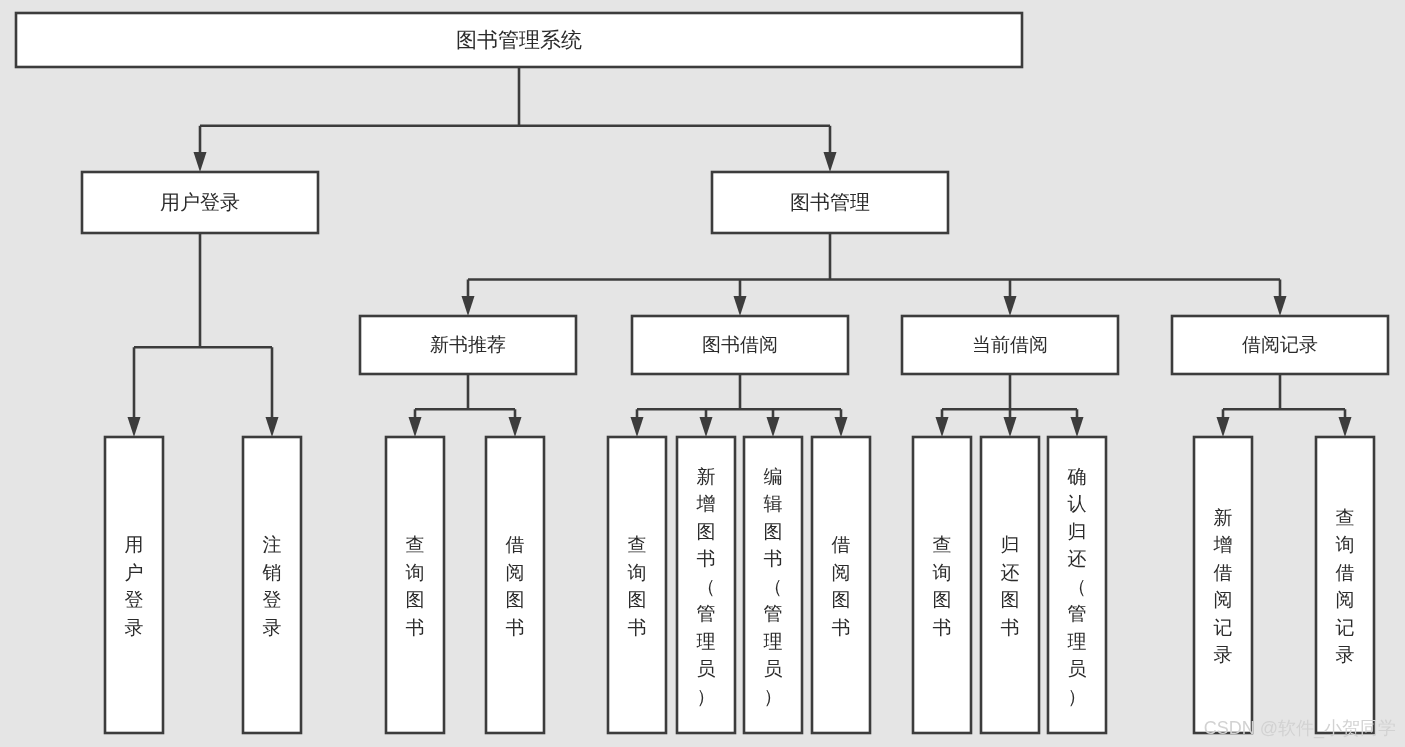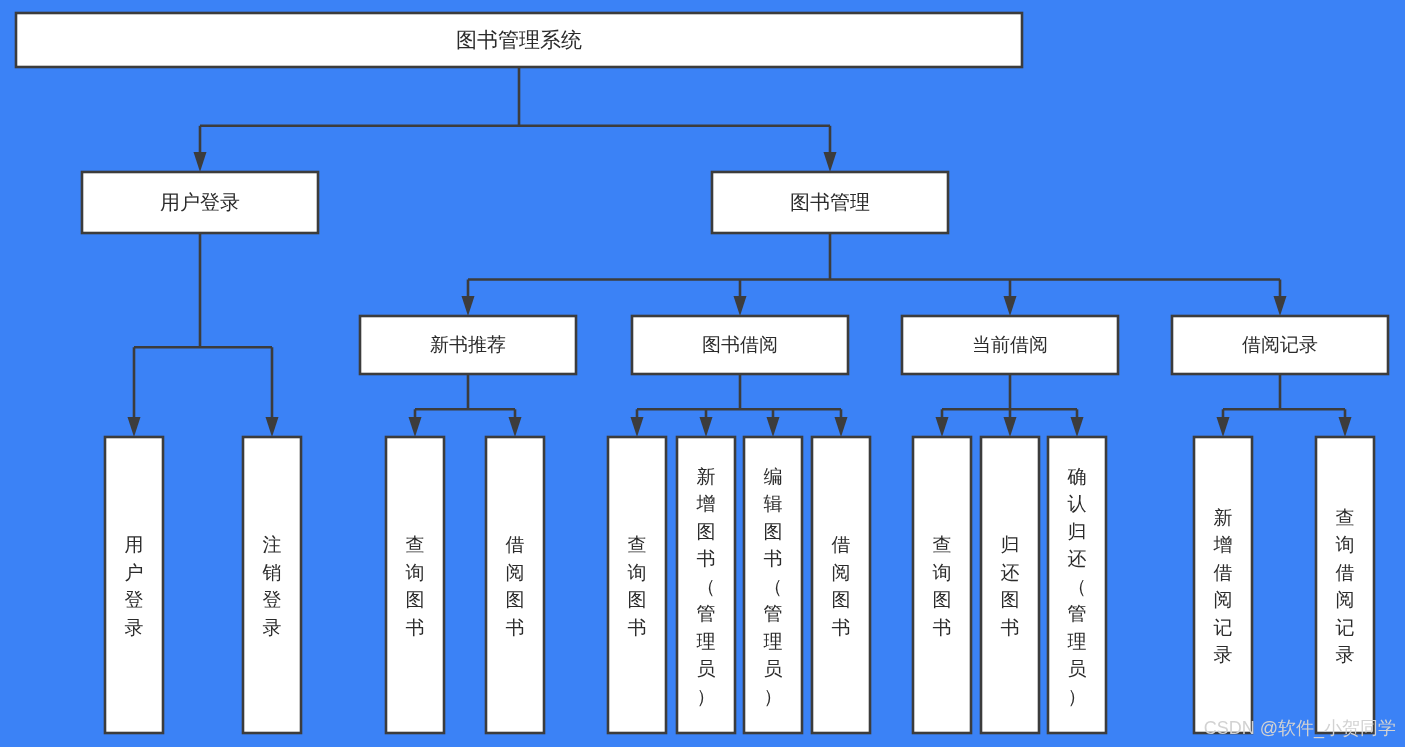--- a/index.html
+++ b/index.html
@@ -8,21 +8,21 @@
     padding: 0;
     background: #ffffff;
   }
   body {
     font-family: "Liberation Sans", "DejaVu Sans", sans-serif;
   }
   #diagram-root {
     position: relative;
     width: 1405px;
     height: 747px;
-    background: #3b82f6;
+    background: #e5e5e5;
     overflow: hidden;
   }
   svg.diagram-canvas {
     position: absolute;
     left: 0;
     top: 0;
     width: 1405px;
     height: 747px;
     display: block;
   }

